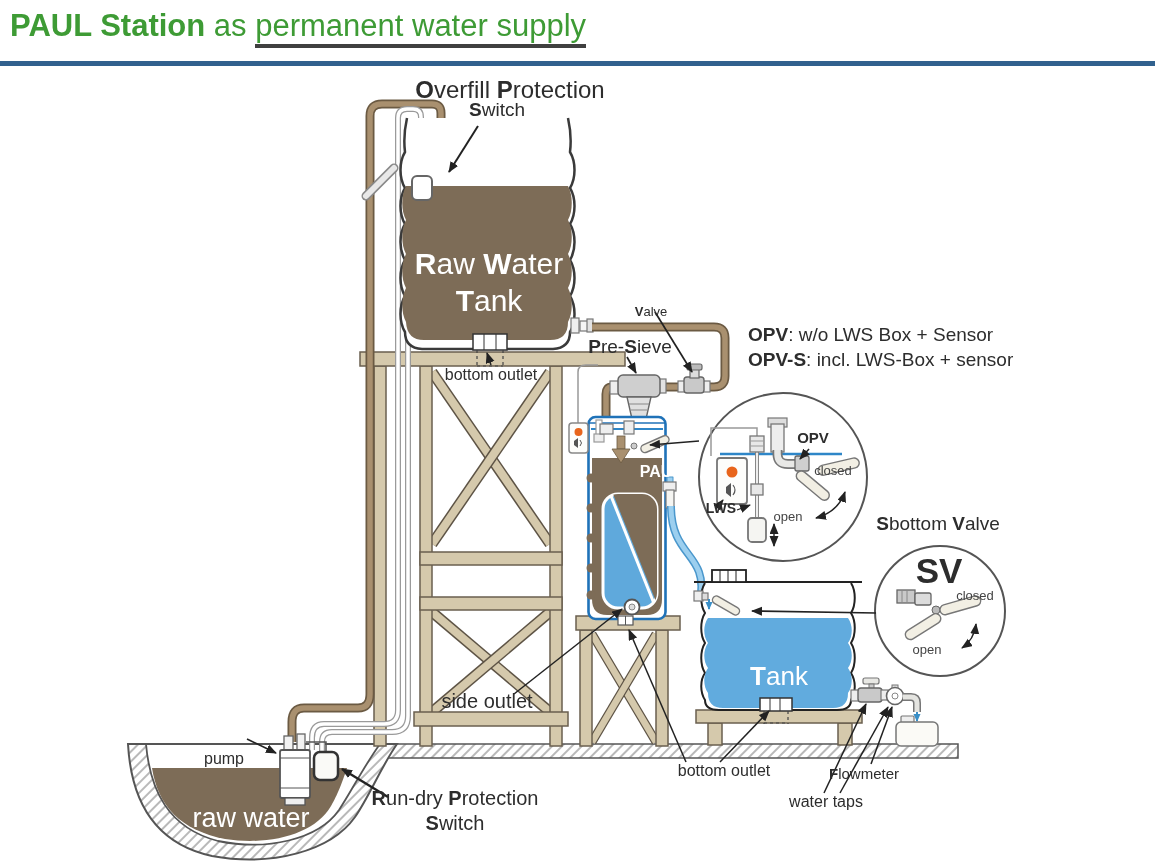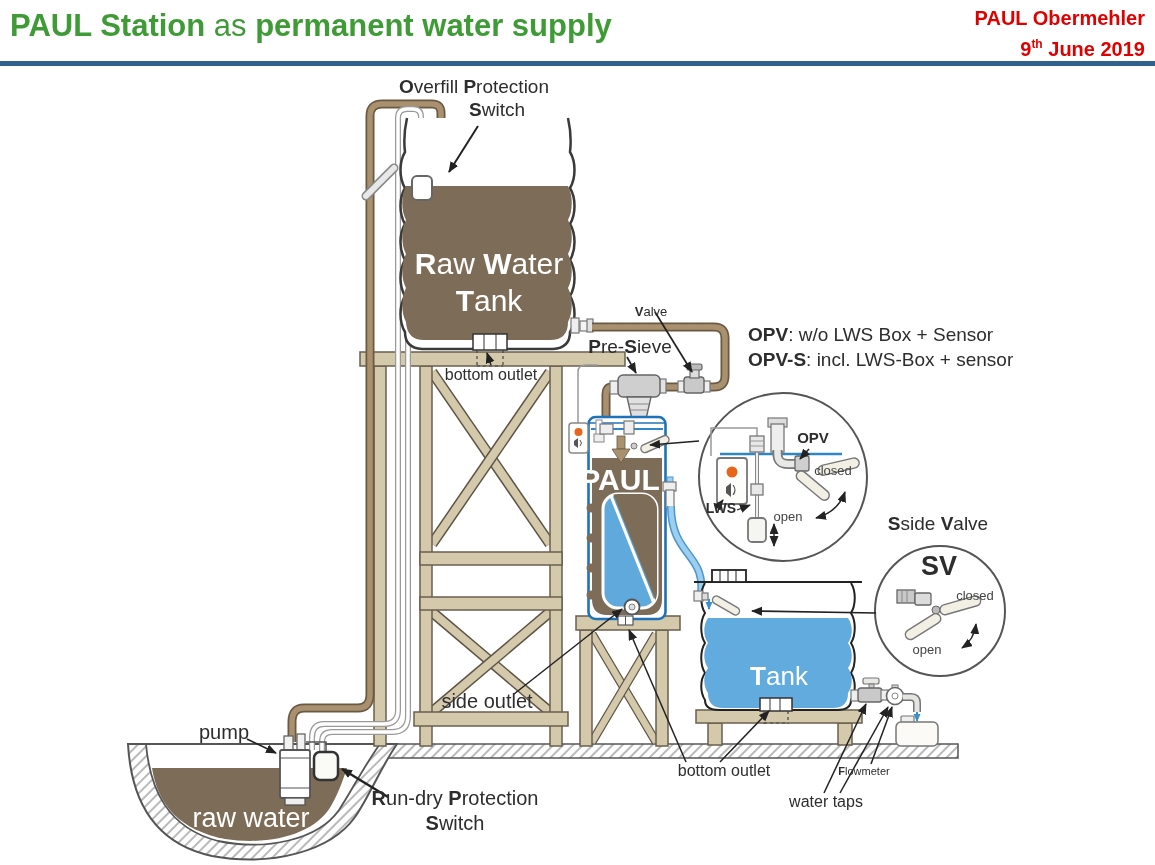--- a/index.html
+++ b/index.html
@@ -1,42 +1,38 @@
 <!DOCTYPE html>
 <html><head>
 <meta charset="utf-8">
 <style>
   html,body{margin:0;padding:0;background:#e9e9e9}
   .page{position:relative;width:1155px;height:865px;background:#fff;overflow:hidden;
         font-family:"Liberation Sans",sans-serif}
   .hdr-title{position:absolute;left:10px;top:8px;font-size:31px;color:#3E9B35;white-space:nowrap}
   .hdr-title .t1{font-weight:bold}
-  .hdr-title .t3{font-weight:bold;border-bottom:4px solid #404040;padding-bottom:18px}
+  .hdr-title .t3{font-weight:normal;border-bottom:4px solid #404040;padding-bottom:1px}
   .hdr-right{position:absolute;right:10px;top:5px;text-align:right;color:#E00000;
              font-weight:bold;font-size:20px;line-height:26px;white-space:nowrap}
   .hdr-right sup{font-size:12px}
   .rule{position:absolute;left:0;top:61px;width:1155px;height:5px;background:#31618E}
   svg.diagram{position:absolute;left:0;top:0}
   .lbl{position:absolute;color:#2d2d2d;white-space:nowrap;transform:translateX(-50%);
        text-align:center;line-height:1.15}
   .lbl.anchor-left{transform:none;text-align:left}
   .b{font-weight:bold}
   .white{color:#fff}
 </style>
 </head>
 <body>
 
 <div class="page">
 
   <div class="hdr-title">
     <span class="t1">PAUL Station</span><span class="t2"> as </span><span class="t3">permanent water supply</span>
-  </div>
-  <div class="hdr-right">
-    <div>PAUL Obermehler</div>
-    <div><span>9</span><sup>th</sup><span> June 2019</span></div>
   </div>
   <div class="rule"></div>
 
   <svg class="diagram" width="1155" height="865" viewBox="0 0 1155 865">
     <defs>
       <pattern id="hatch" width="7" height="7" patternUnits="userSpaceOnUse" patternTransform="rotate(45)">
         <rect width="7" height="7" fill="#ffffff"></rect>
         <line x1="1" y1="0" x2="1" y2="7" stroke="#8a8a8a" stroke-width="1.2"></line>
       </pattern>
       <marker id="ah" markerUnits="userSpaceOnUse" markerWidth="12" markerHeight="10" refX="10" refY="4.5" orient="auto-start-reverse">
@@ -323,52 +319,52 @@
       <line x1="686" y1="762" x2="629" y2="630" stroke-width="1.5" marker-end="url(#ah)"></line>
       <line x1="720" y1="762" x2="769" y2="711" stroke-width="1.5" marker-end="url(#ah)"></line>
       <line x1="871" y1="764" x2="892" y2="707" stroke-width="1.5" marker-end="url(#ah)"></line>
       <line x1="824" y1="793" x2="866" y2="704" stroke-width="1.5" marker-end="url(#ah)"></line>
       <line x1="840" y1="793" x2="888" y2="707" stroke-width="1.5" marker-end="url(#ah)"></line>
       <line x1="247" y1="739" x2="276" y2="753" stroke-width="1.7" marker-end="url(#ah)"></line>
       <line x1="388" y1="797" x2="342" y2="769" stroke-width="2.4" marker-end="url(#ah)"></line>
     </g>
   </svg>
 
-  <div class="lbl" style="left:474px;top:76px;font-size:19px"><span class="b">O</span><span>verfill </span><span class="b">P</span><span>rotection</span></div>
+  <div class="lbl" style="left:510px;top:76px;font-size:24px"><span class="b">O</span><span>verfill </span><span class="b">P</span><span>rotection</span></div>
   <div class="lbl" style="left:497px;top:99px;font-size:19px"><span class="b">S</span><span>witch</span></div>
 
   <div class="lbl white" style="left:489px;top:247px;font-size:30px"><span class="b">R</span><span>aw </span><span class="b">W</span><span>ater</span></div>
   <div class="lbl white" style="left:489px;top:284px;font-size:30px"><span class="b">T</span><span>ank</span></div>
 
   <div class="lbl" style="left:491px;top:366px;font-size:16px">bottom outlet</div>
 
   <div class="lbl" style="left:651px;top:305px;font-size:13px"><span class="b">V</span><span>alve</span></div>
   <div class="lbl" style="left:630px;top:336px;font-size:19px"><span class="b">P</span><span>re-</span><span class="b">S</span><span>ieve</span></div>
 
   <div class="lbl anchor-left" style="left:748px;top:349px;font-size:19px"><span class="b">OPV-S</span><span>: incl. LWS-Box + sensor</span></div>
   <div class="lbl anchor-left" style="left:748px;top:324px;font-size:19px"><span class="b">OPV</span><span>: w/o LWS Box + Sensor</span></div>
 
-  <div class="lbl white b" style="left:620px;top:463px;font-size:30px">PAUL</div>
+  <div class="lbl white b" style="left:661px;top:463px;font-size:16px">PAUL</div>
 
   <div class="lbl b" style="left:813px;top:429px;font-size:15px">OPV</div>
   <div class="lbl b" style="left:721px;top:500px;font-size:14px">LWS</div>
   <div class="lbl" style="left:833px;top:464px;font-size:13px;color:#444">closed</div>
   <div class="lbl" style="left:788px;top:510px;font-size:13px;color:#444">open</div>
 
-  <div class="lbl" style="left:938px;top:513px;font-size:19px"><span class="b">S</span><span>side </span><span class="b">V</span><span>alve</span></div>
-  <div class="lbl b" style="left:939px;top:551px;font-size:27px">SV</div>
+  <div class="lbl" style="left:938px;top:513px;font-size:19px"><span class="b">S</span><span>bottom </span><span class="b">V</span><span>alve</span></div>
+  <div class="lbl b" style="left:939px;top:551px;font-size:35px">SV</div>
   <div class="lbl" style="left:975px;top:589px;font-size:13px;color:#444">closed</div>
   <div class="lbl" style="left:927px;top:643px;font-size:13px;color:#444">open</div>
 
   <div class="lbl white" style="left:779px;top:662px;font-size:26px"><span class="b">T</span><span>ank</span></div>
 
   <div class="lbl" style="left:487px;top:690px;font-size:20px">side outlet</div>
   <div class="lbl" style="left:724px;top:762px;font-size:16px">bottom outlet</div>
-  <div class="lbl" style="left:864px;top:765px;font-size:11px"><span class="b">F</span><span>lowmeter</span></div>
+  <div class="lbl" style="left:864px;top:765px;font-size:15px"><span class="b">F</span><span>lowmeter</span></div>
   <div class="lbl" style="left:826px;top:793px;font-size:16px">water taps</div>
 
-  <div class="lbl" style="left:224px;top:721px;font-size:20px">pump</div>
+  <div class="lbl" style="left:224px;top:750px;font-size:16px">pump</div>
   <div class="lbl" style="left:455px;top:787px;font-size:20px"><span class="b">R</span><span>un-dry </span><span class="b">P</span><span>rotection</span></div>
   <div class="lbl" style="left:455px;top:812px;font-size:20px"><span class="b">S</span><span>witch</span></div>
 
   <div class="lbl white" style="left:251px;top:803px;font-size:27px">raw water</div>
 
 </div>
 
 </body></html>

